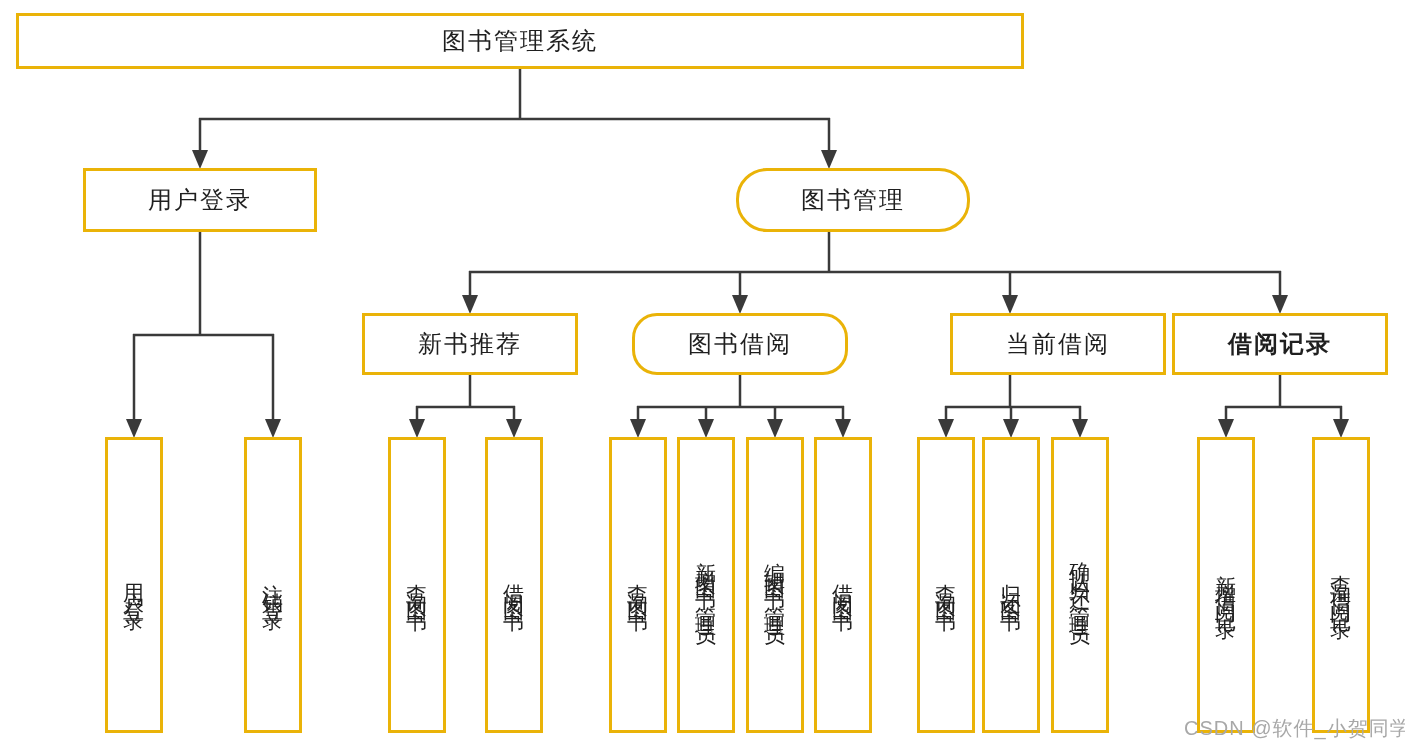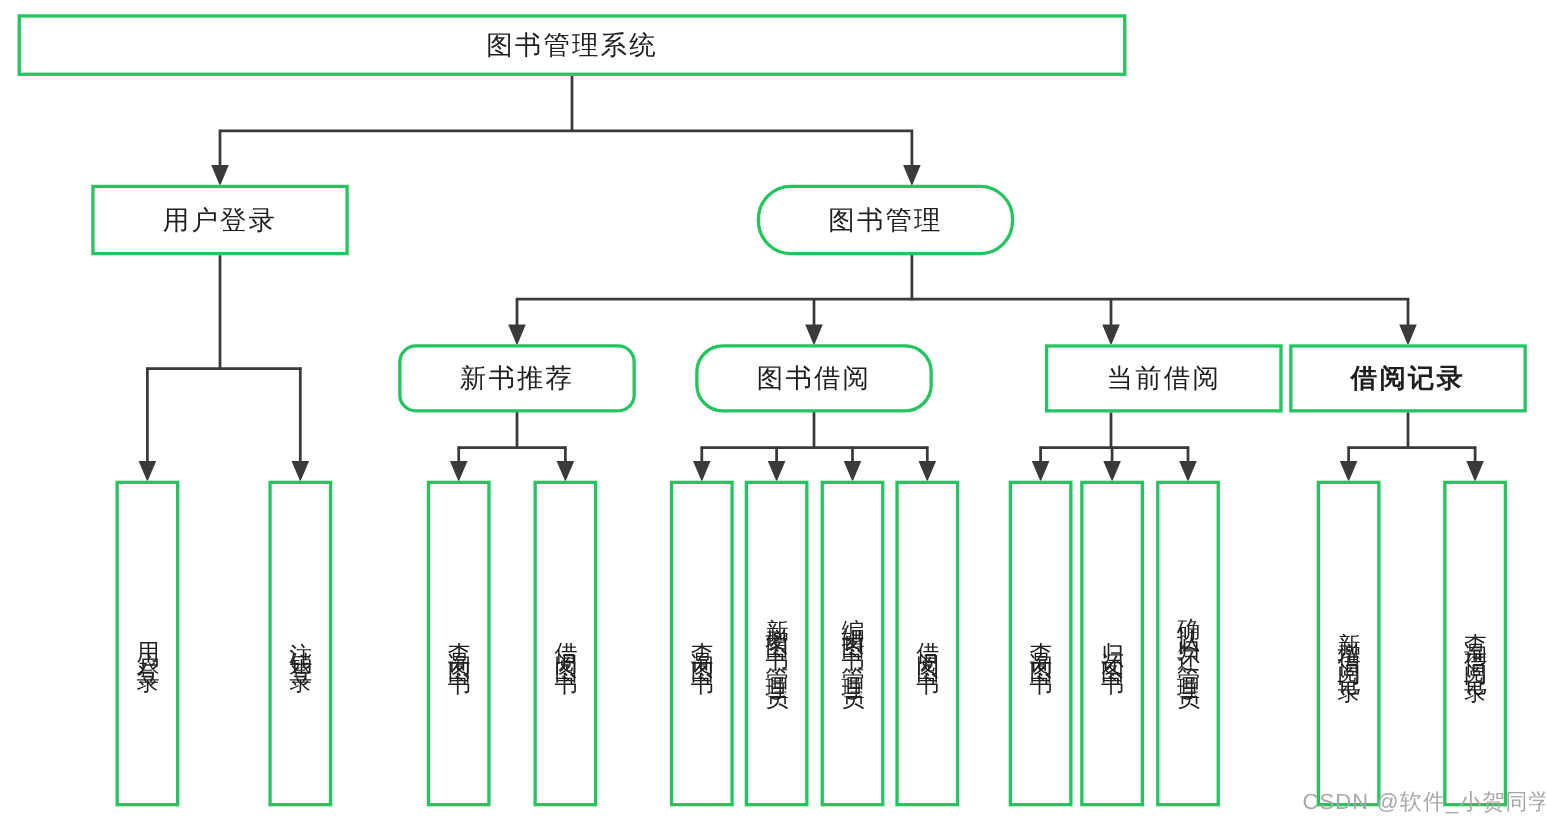--- a/index.html
+++ b/index.html
@@ -9,21 +9,21 @@
     height: 747px;
     background: #ffffff;
     overflow: hidden;
     font-family: "Liberation Sans", "DejaVu Sans", sans-serif;
   }
   .wires { position: absolute; left: 0; top: 0; width: 1405px; height: 747px; }
   .node {
     position: absolute;
     box-sizing: border-box;
     background: #ffffff;
-    border: 3px solid #22c55e;
+    border: 3px solid #eab308;
     display: flex;
     align-items: center;
     justify-content: center;
     color: #1f1f1f;
   }
   .hbox { font-size: 24px; letter-spacing: 2px; white-space: nowrap; }
   .root-box { left: 16px; top: 13px; width: 1008px; height: 56px; }
   .lvl2 { top: 168px; width: 234px; height: 64px; }
   .lvl3 { top: 313px; width: 216px; height: 62px; }
   .vbox { top: 437px; width: 58px; height: 296px; }
@@ -116,23 +116,23 @@
       <polygon points="1003,419 1019,419 1011,438"></polygon>
       <polygon points="1072,419 1088,419 1080,438"></polygon>
       <polygon points="1218,419 1234,419 1226,438"></polygon>
       <polygon points="1333,419 1349,419 1341,438"></polygon>
     </g>
   </svg>
 
   <div class="node hbox root-box">图书管理系统</div>
 
   <div class="node hbox lvl2" style="left:83px;">用户登录</div>
-  <div class="node hbox lvl2" style="left:688px;border-radius:31px;">图书管理</div>
+  <div class="node hbox lvl2" style="left:736px;border-radius:31px;">图书管理</div>
 
-  <div class="node hbox lvl3" style="left:362px;border-radius:16px;">新书推荐</div>
+  <div class="node hbox lvl3" style="left:362px;">新书推荐</div>
   <div class="node hbox lvl3" style="left:632px;border-radius:25px;">图书借阅</div>
   <div class="node hbox lvl3" style="left:902px;margin-left:48px;">当前借阅</div>
   <div class="node hbox lvl3" style="left:1172px;font-weight:bold;">借阅记录</div>
 
   <div class="node vbox" style="left:105px;">
     <span class="vtext">用户登录</span>
     </div>
   <div class="node vbox" style="left:244px;">
     <span class="vtext">注销登录</span>
     </div>

